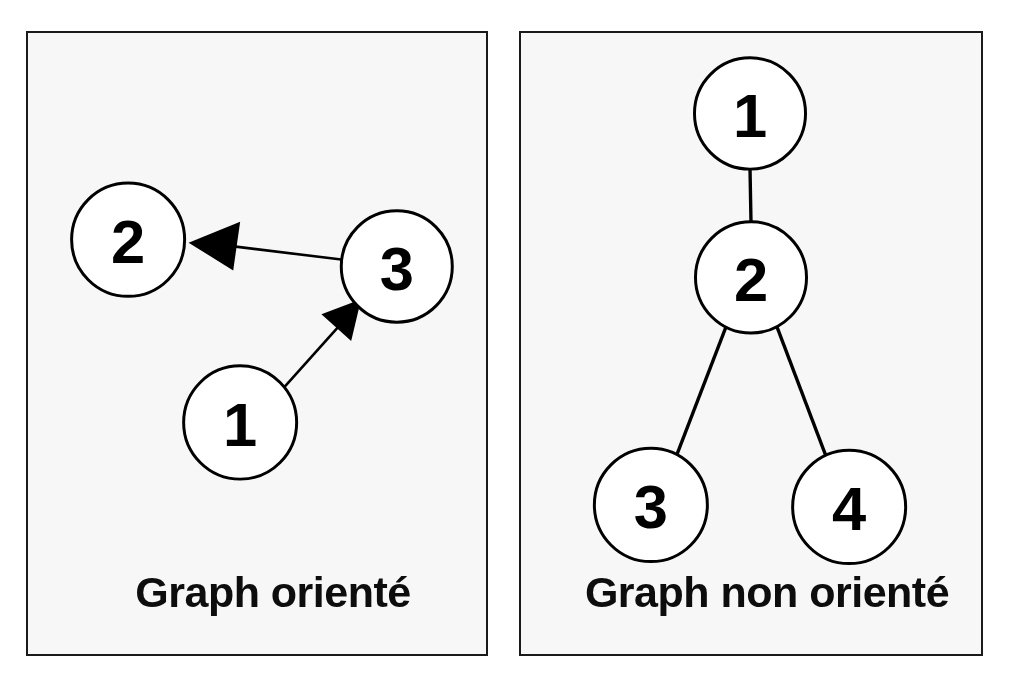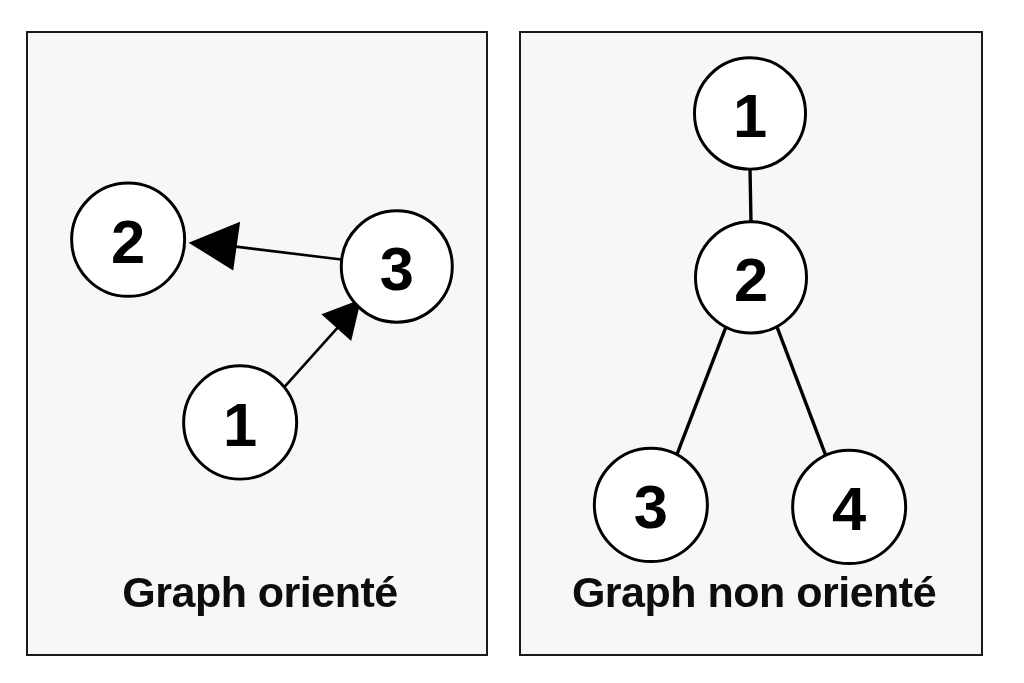--- a/index.html
+++ b/index.html
@@ -67,21 +67,21 @@
     stroke: #000000;
     stroke-width: 2.6;
     fill: none;
   }
   .arrow-head {
     fill: #000000;
     stroke: none;
   }
   .caption {
     position: absolute;
-    left: 3px;
+    left: 16px;
     width: 100%;
     text-align: center;
     font-family: "Liberation Sans", sans-serif;
     font-weight: bold;
     font-size: 43px;
     letter-spacing: -0.5px;
     color: #0d0d0d;
     white-space: nowrap;
   }
   #caption-directed { top: 535px; }

